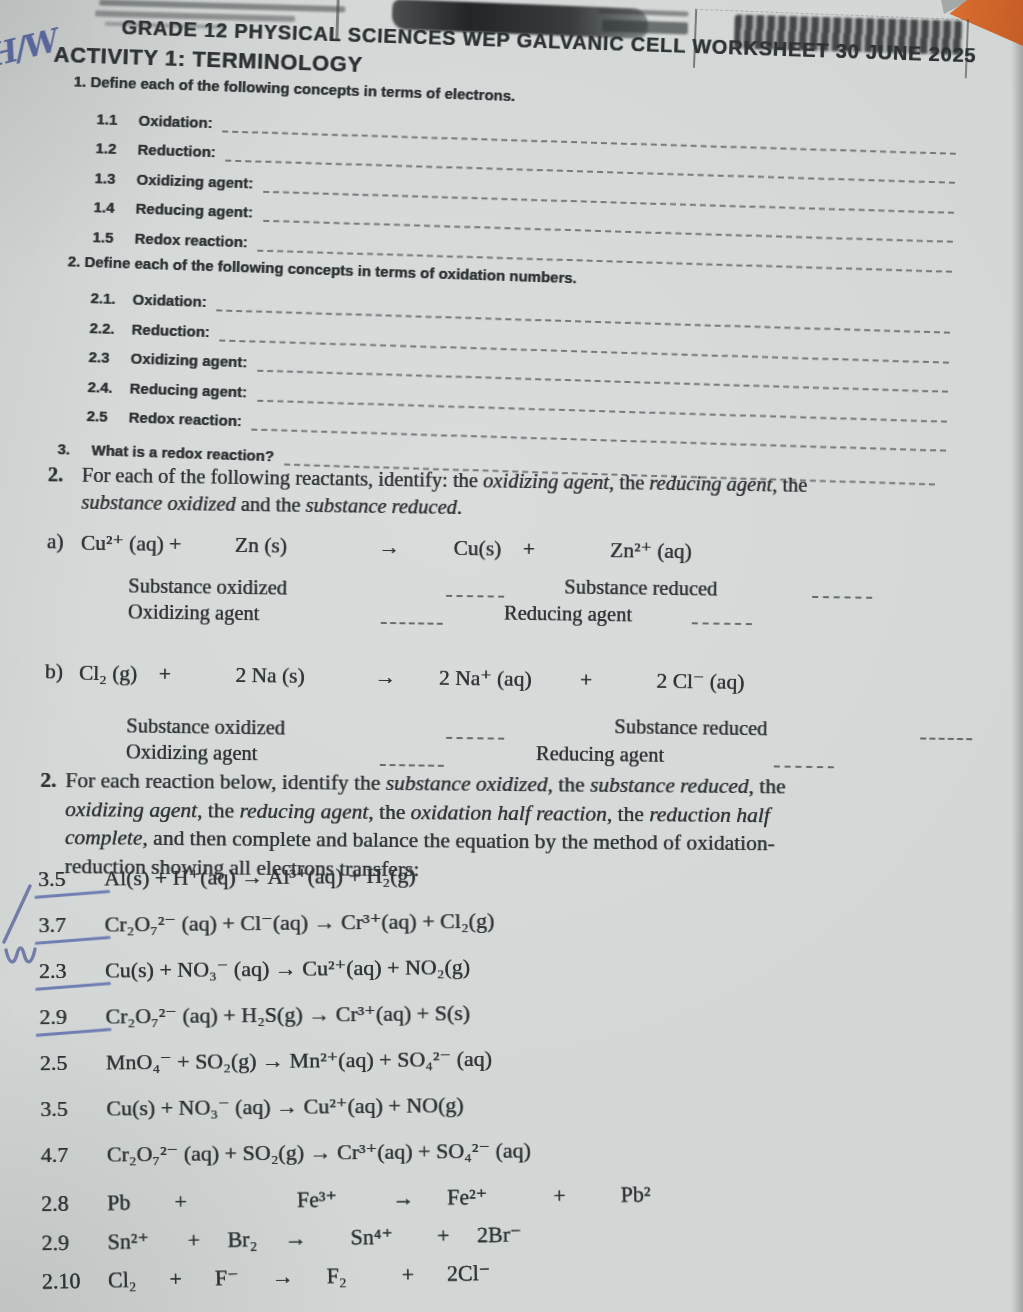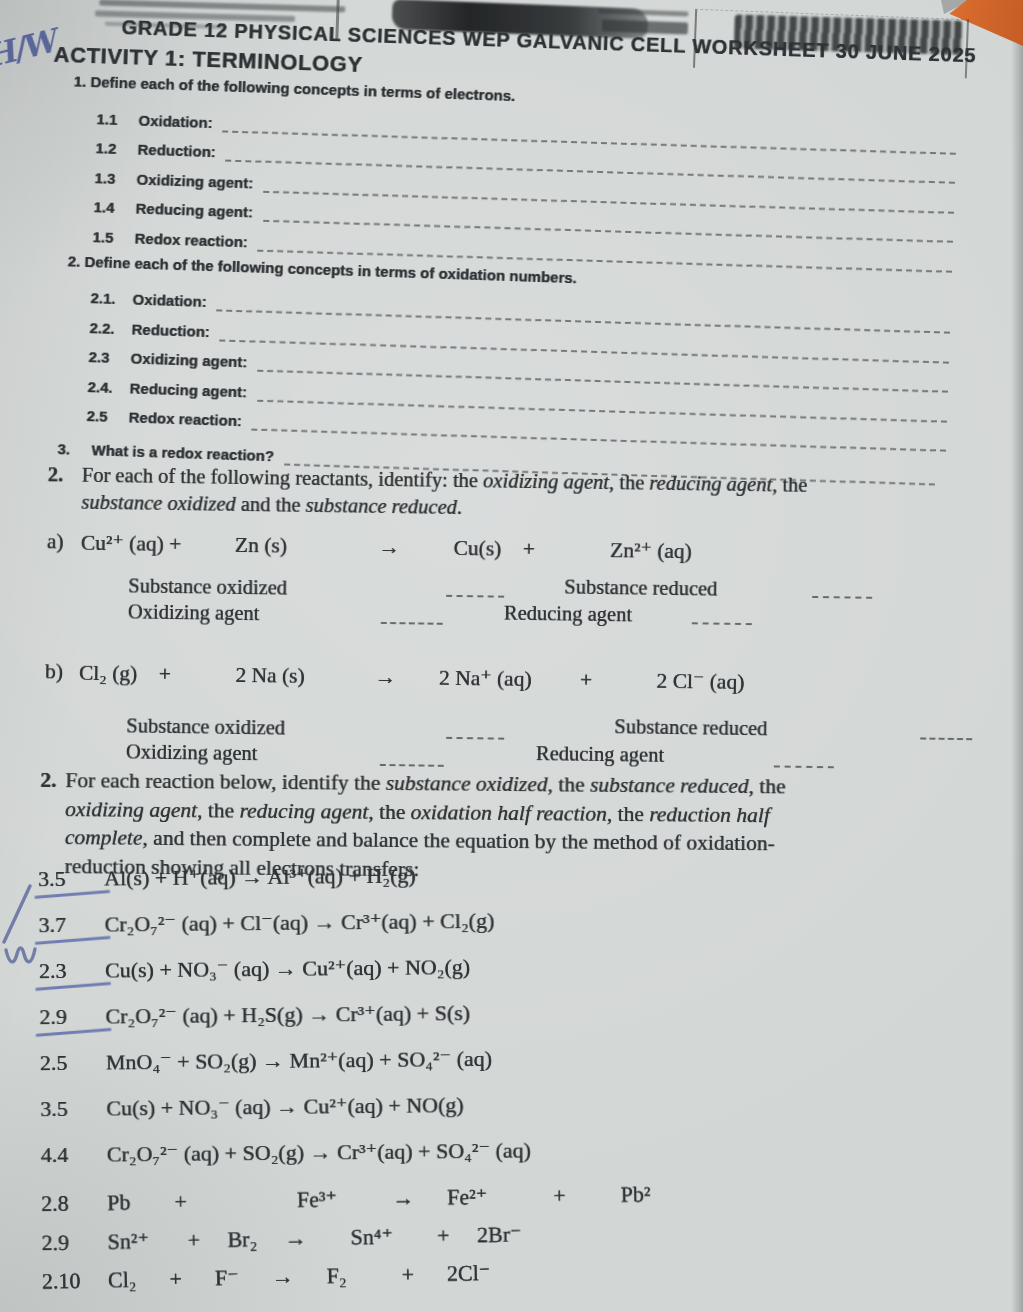--- a/index.html
+++ b/index.html
@@ -250,21 +250,21 @@
     <div class="rx-row" id="rx3">
       <span class="rx-num pen-underline">2.9</span><span class="rx-eq">Cr₂O₇²⁻ (aq) + H₂S(g) → Cr³⁺(aq) + S(s)</span>
     </div>
     <div class="rx-row" id="rx4">
       <span class="rx-num">2.5</span><span class="rx-eq">MnO₄⁻ + SO₂(g) → Mn²⁺(aq) + SO₄²⁻ (aq)</span>
     </div>
     <div class="rx-row" id="rx5">
       <span class="rx-num">3.5</span><span class="rx-eq">Cu(s) + NO₃⁻ (aq) → Cu²⁺(aq) + NO(g)</span>
     </div>
     <div class="rx-row" id="rx6">
-      <span class="rx-num">4.4</span><span class="rx-eq">Cr₂O₇²⁻ (aq) + SO₂(g) → Cr³⁺(aq) + SO₄²⁻ (aq)</span>
+      <span class="rx-num">4.7</span><span class="rx-eq">Cr₂O₇²⁻ (aq) + SO₂(g) → Cr³⁺(aq) + SO₄²⁻ (aq)</span>
     </div>
     <div class="rx-row tight" id="rx7" style="transform:rotate(-0.35deg);">
       <span class="rx-num">2.8</span><span class="rx-eq">Pb        +                    Fe³⁺          →      Fe²⁺            +          Pb²</span>
     </div>
     <div class="rx-row tight" id="rx8" style="transform:rotate(-0.5deg);">
       <span class="rx-num">2.9</span><span class="rx-eq">Sn²⁺       +     Br₂     →        Sn⁴⁺        +     2Br⁻</span>
     </div>
     <div class="rx-row tight" id="rx9" style="transform:rotate(-0.55deg);">
       <span class="rx-num">2.10</span><span class="rx-eq">Cl₂      +      F⁻      →      F₂          +      2Cl⁻</span>
     </div>

